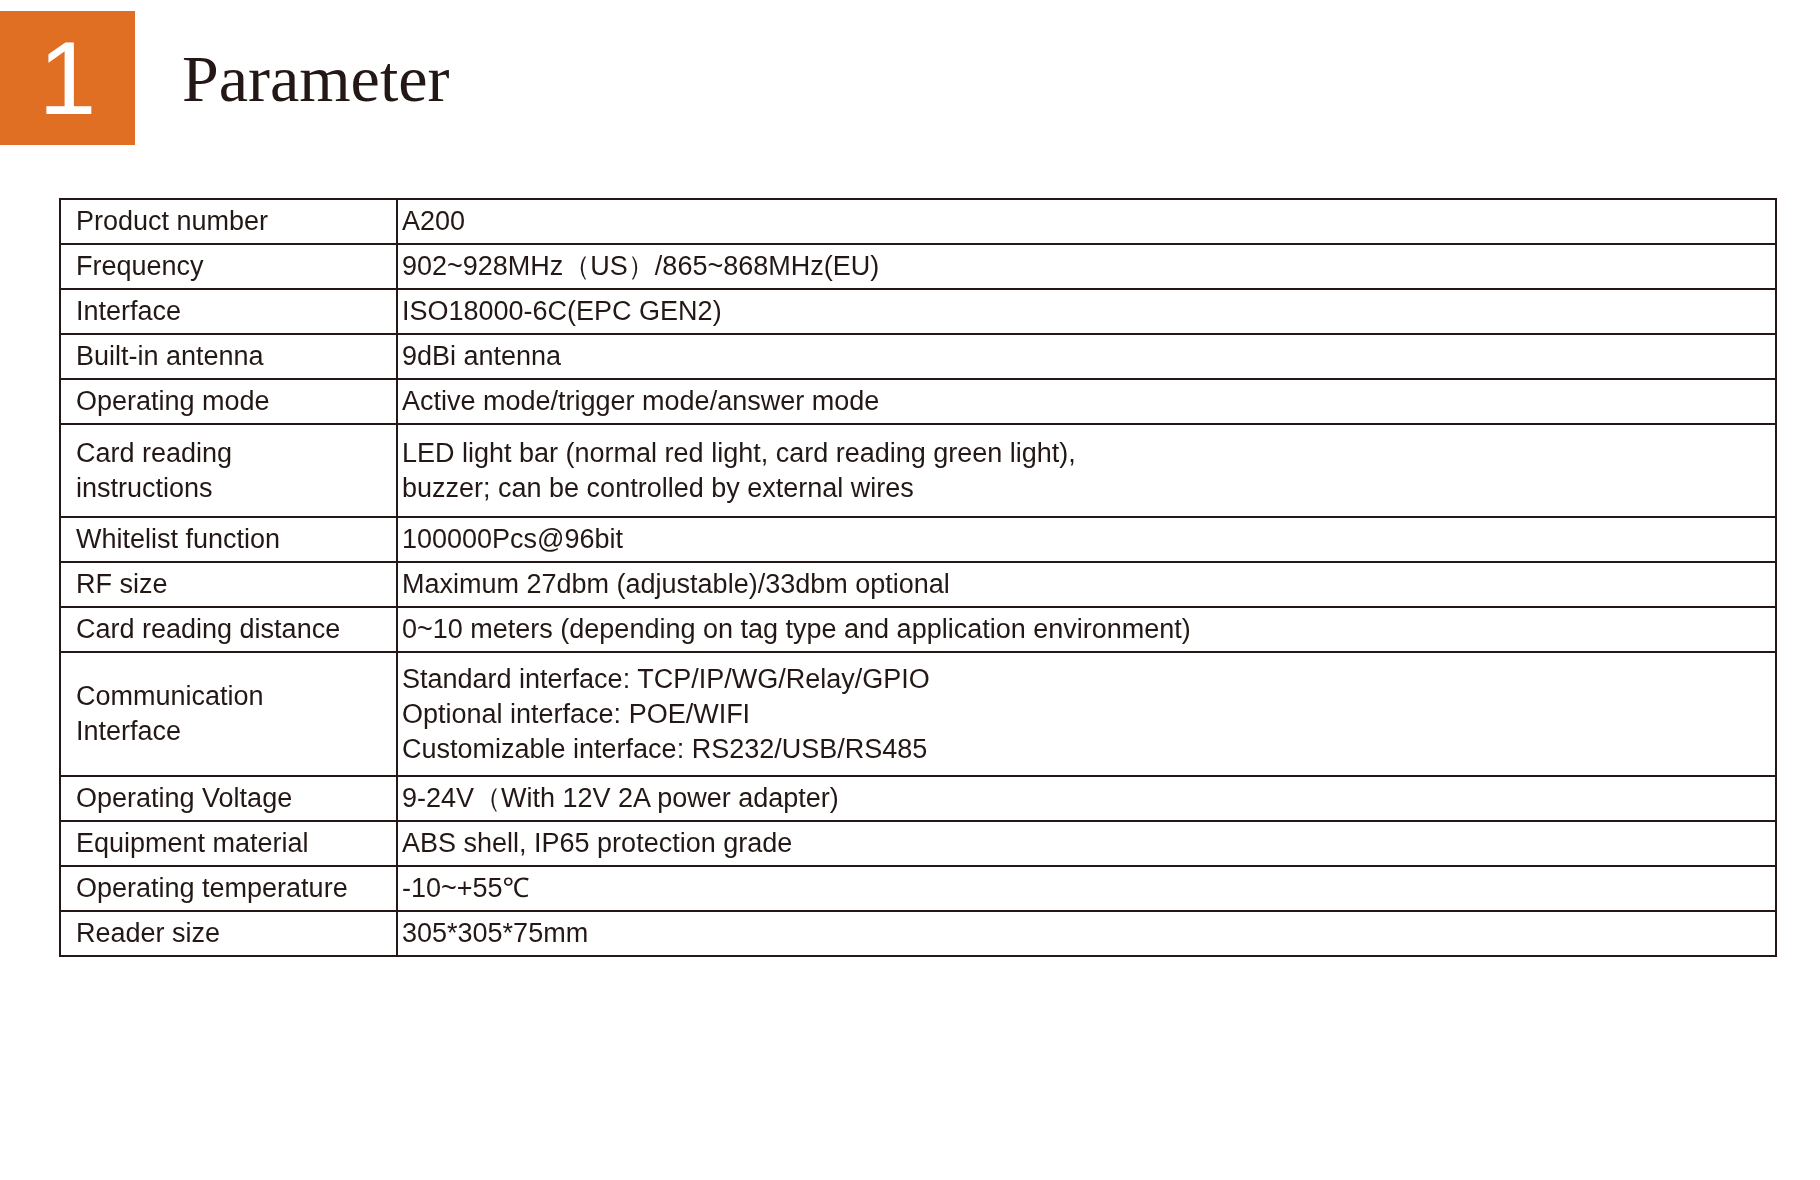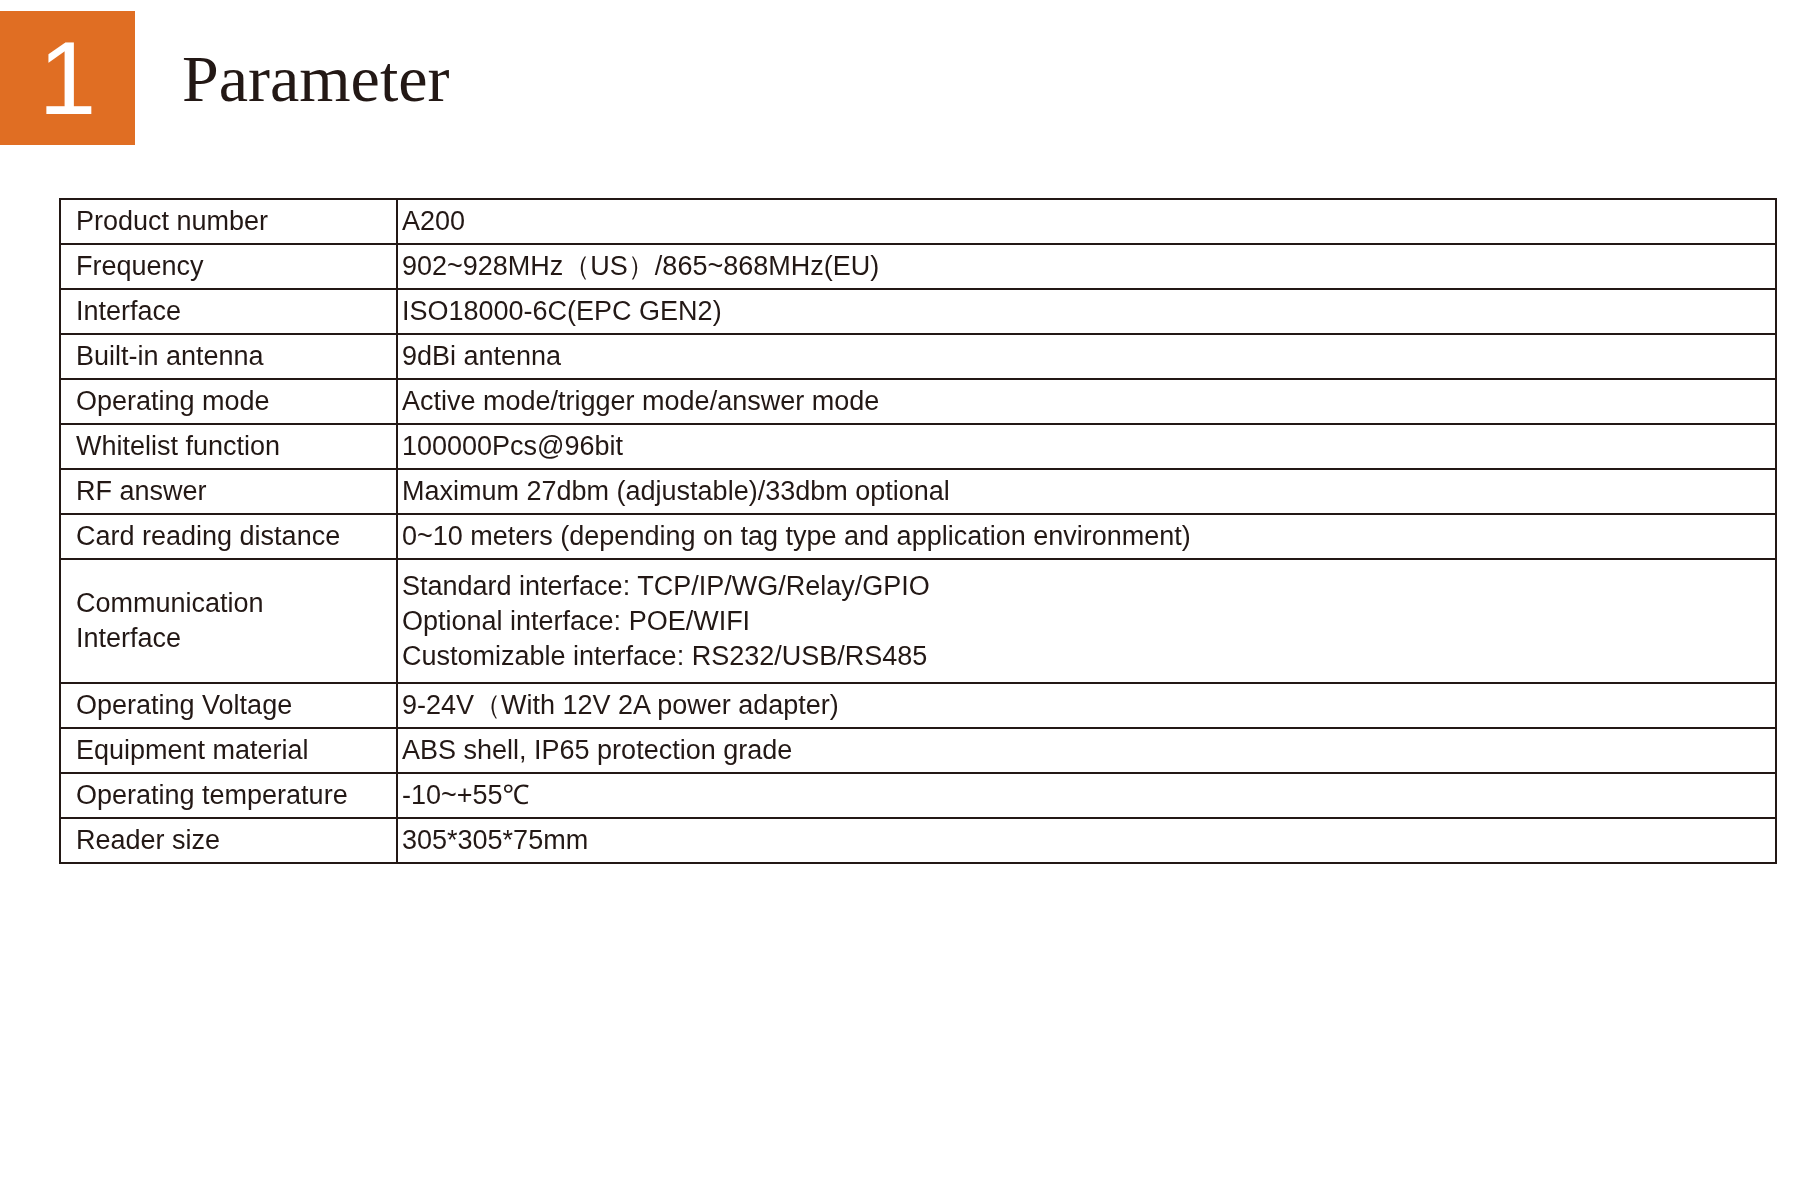--- a/index.html
+++ b/index.html
@@ -113,31 +113,41 @@
         </td>
     </tr>
     <tr class="row-h1">
       <td class="label">
           <span class="line">Operating mode</span>
         </td>
       <td class="value">
           <span class="line">Active mode/trigger mode/answer mode</span>
         </td>
     </tr>
+    <tr class="row-h2">
+      <td class="label">
+        <span class="line">Card reading</span>
+        <span class="line">instructions</span>
+      </td>
+      <td class="value">
+        <span class="line">LED light bar (normal red light, card reading green light),</span>
+        <span class="line">buzzer; can be controlled by external wires</span>
+      </td>
+    </tr>
     <tr class="row-h1">
       <td class="label">
           <span class="line">Whitelist function</span>
         </td>
       <td class="value">
           <span class="line">100000Pcs@96bit</span>
         </td>
     </tr>
     <tr class="row-h1">
       <td class="label">
-          <span class="line">RF answer</span>
+          <span class="line">RF size</span>
         </td>
       <td class="value">
           <span class="line">Maximum 27dbm (adjustable)/33dbm optional</span>
         </td>
     </tr>
     <tr class="row-h1">
       <td class="label">
           <span class="line">Card reading distance</span>
         </td>
       <td class="value">

